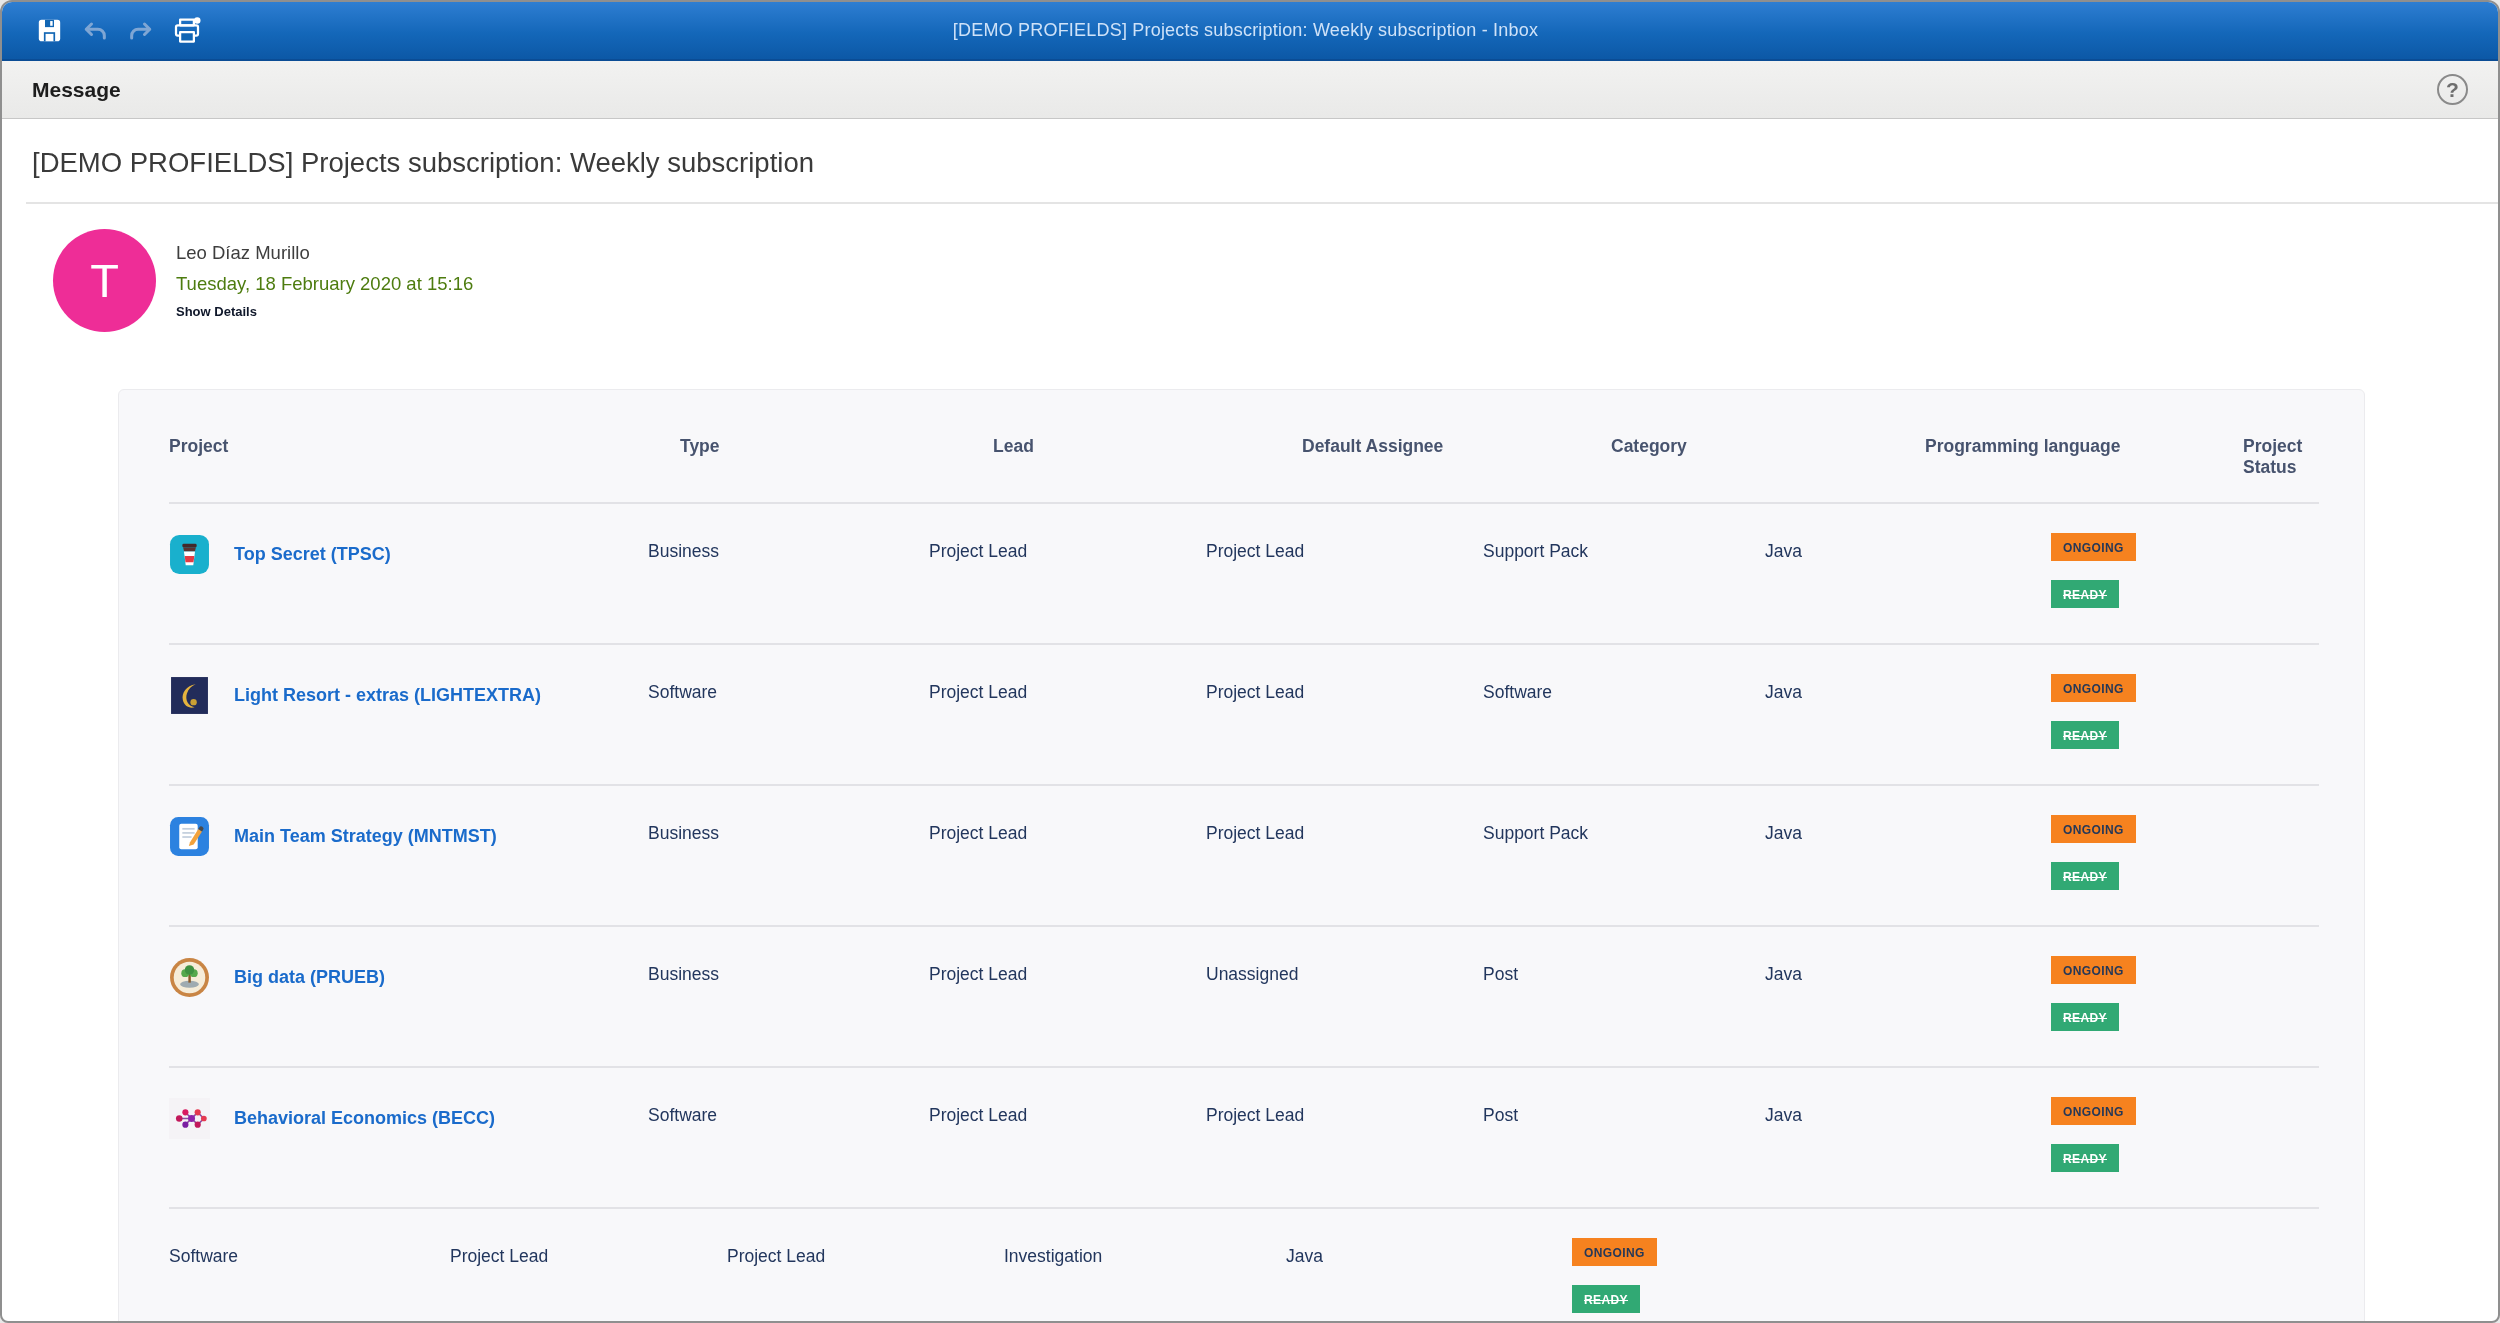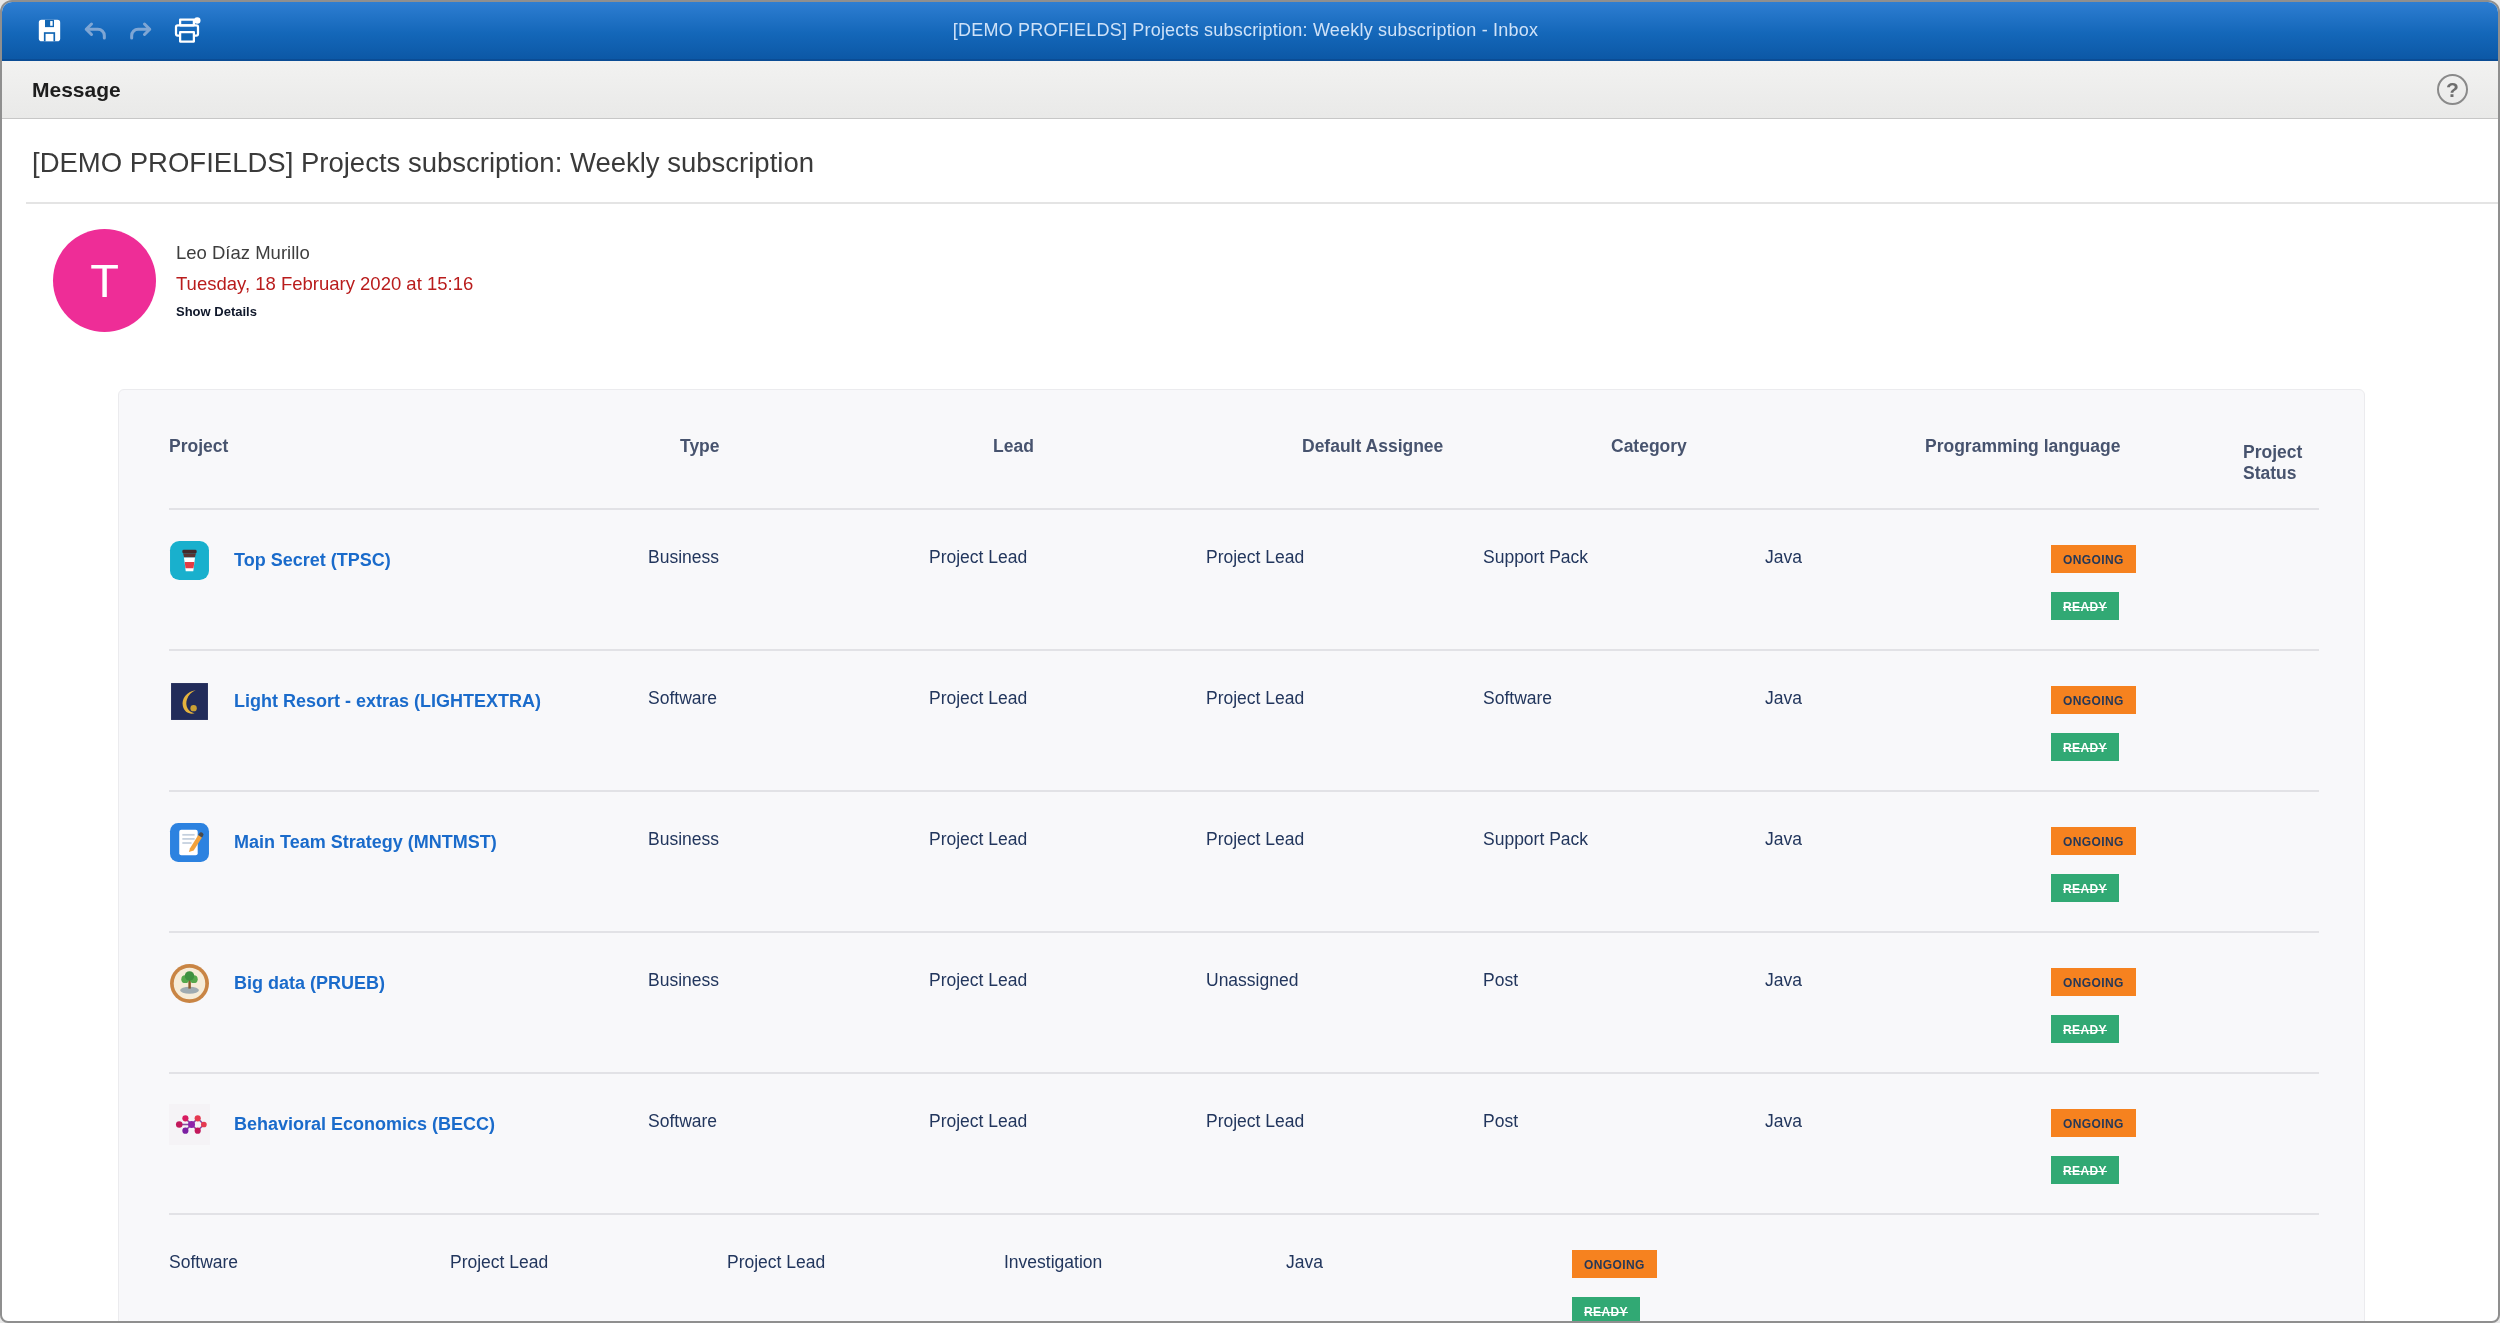--- a/index.html
+++ b/index.html
@@ -37,34 +37,34 @@
     margin:0;padding:28px 0 0 30px;font-size:27.5px;font-weight:400;color:#3a3a3a;
   }
   .subject-divider{height:0;border-bottom:2px solid #e4e4e4;margin:23px 0 0 24px;}
   .sender{display:flex;align-items:center;gap:20px;margin:25px 0 0 51px;}
   .avatar{
     width:103px;height:103px;border-radius:50%;display:grid;place-items:center;
     color:#ffffff;font-size:47px;font-weight:300;flex:0 0 auto;
   }
   .sender-meta{display:flex;flex-direction:column;gap:9px;}
   .sender-name{font-size:18.5px;color:#3e3e3e;}
-  .sender-date{font-size:18.5px;color:#b91c1c;text-align:center;}
+  .sender-date{font-size:18.5px;color:#4d7c0f;text-align:center;}
   .show-details{font-size:13px;font-weight:600;color:#0f172a;cursor:pointer;width:max-content;}
   
   .card{
     margin:57px 135px 0 116px;width:2247px;height:1100px;
     background:#f8f8fa;border:1px solid #ebebee;border-radius:6px;
     padding:0 45px 0 50px;
   }
   .thead{
     display:flex;padding:46px 0 24px 0;border-bottom:2px solid #e2e2e6;gap:32px;
   }
   .th{font-size:17.5px;font-weight:700;color:#47536e;}
   .c0{width:479px;}.c1{width:281px;}.c2{width:277px;}.c3{width:277px;}
-  .c4{width:282px;}.c5{width:286px;}.c6{flex:1;margin-top:6px;}
+  .c4{width:282px;}.c5{width:286px;}.c6{flex:1;}
   .trow{display:flex;height:141px;border-bottom:2px solid #e2e2e6;}
   .trow:last-child{border-bottom:none;}
   .td{font-size:17.5px;font-weight:500;color:#22365d;padding-top:37px;}
   .project-cell{display:flex;align-items:center;gap:24px;padding-top:20px;height:80px;}
   .proj-avatar{width:41px;height:41px;flex:0 0 auto;display:grid;place-items:center;}
   .proj-avatar svg{display:block;}
   .project-link{font-size:18px;font-weight:600;color:#1a6bcb;cursor:pointer;}
   .status-cell{display:flex;flex-direction:column;align-items:flex-start;gap:19px;padding-top:29px;}
   .badge{
     display:inline-block;padding:9px 12px 6px;border-radius:0;

